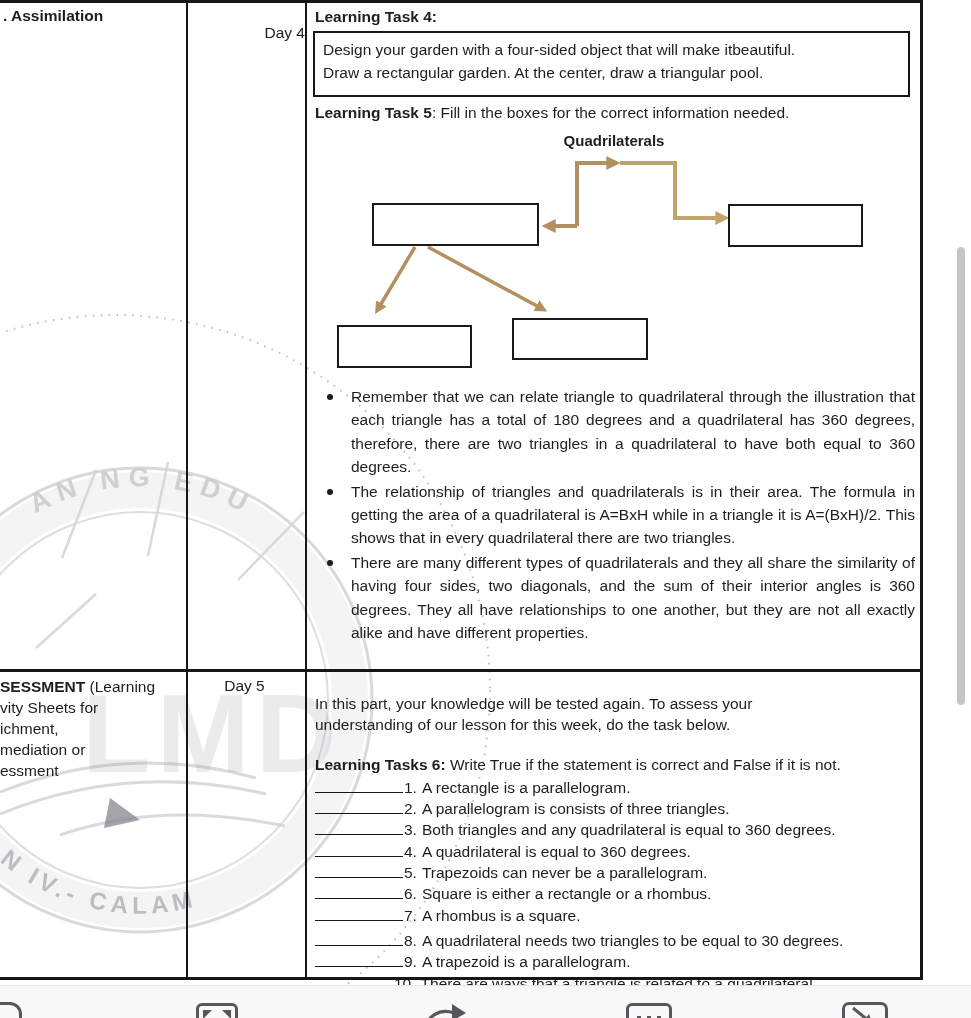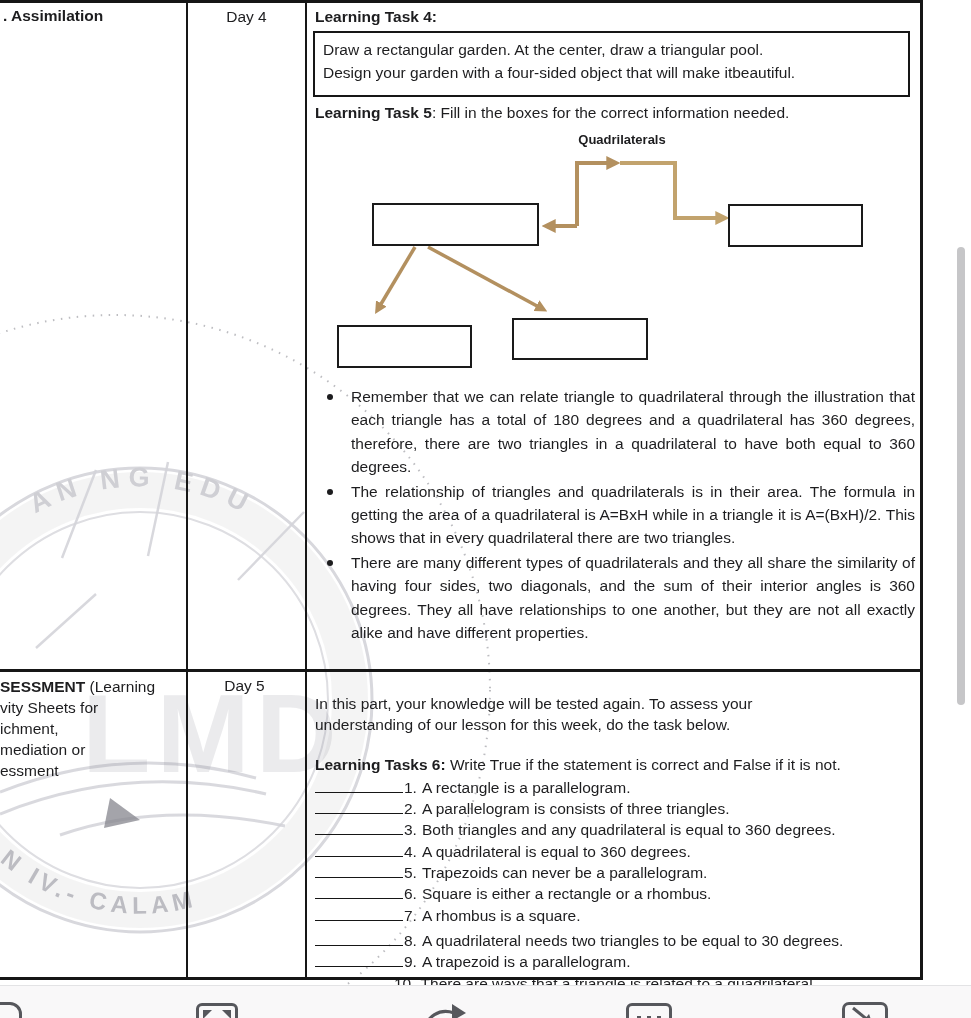--- a/index.html
+++ b/index.html
@@ -17,30 +17,30 @@
   .b-row{left:0;top:669px;width:922px;height:3px;}
   .b-c1{left:186px;top:0;width:2px;height:980px;}
   .b-c2{left:305px;top:0;width:2px;height:980px;}
   .b-right{left:920px;top:0;width:3px;height:980px;}
   
   .content{position:absolute;inset:0;z-index:2;padding-left:24px;}
   .abs{position:absolute;}
   .bold{font-weight:bold;}
   .nowrap{white-space:nowrap;}
   .cell-assim{left:3px;top:7px;font-weight:bold;}
-  .cell-day4{left:188px;top:8px;width:117px;text-align:center;}
+  .cell-day4{left:188px;top:24px;width:117px;text-align:right;}
   .cell-day5{left:186px;top:677px;width:117px;text-align:center;}
   .lt4-head{left:315px;top:8px;font-weight:bold;}
   .lt4-box{left:313px;top:31px;width:577px;height:52px;border:2px solid #161616;
            padding:5px 8px;line-height:23px;background:transparent;}
   .lt5-line{left:315px;top:104px;white-space:nowrap;}
   
   .diagram{left:307px;top:128px;width:614px;height:248px;}
-  .diagram-title{position:absolute;left:8px;top:4px;width:614px;text-align:center;
-                 font-weight:bold;font-size:13px;}
+  .diagram-title{position:absolute;left:0;top:4px;width:614px;text-align:center;
+                 font-weight:bold;font-size:15px;}
   .diagram svg{position:absolute;left:0;top:0;}
   
   .bullets{left:314px;top:385px;width:601px;}
   .bullet-item{position:relative;padding-left:37px;text-align:justify;
                line-height:23.4px;margin-bottom:1px;}
   .bullet-dot{position:absolute;left:13px;top:9px;width:6px;height:6px;
               border-radius:50%;background:#1c1c1e;}
   
   .cell-assess{left:0;top:676px;width:184px;line-height:21px;}
   .row2-col3{left:315px;top:677px;width:602px;line-height:21.3px;margin-top:16px;}
@@ -112,22 +112,22 @@
   <div class="border b-right"></div>
 
   <div class="content">
 
     <div class="abs cell-assim nowrap">. Assimilation</div>
     <div class="abs cell-day4">Day 4</div>
 
     <div class="abs lt4-head nowrap">Learning Task 4:</div>
 
     <div class="abs lt4-box">
+      <div class="nowrap">Design your garden with a four-sided object that will make itbeautiful.</div>
       <div class="nowrap">Draw a rectangular garden. At the center, draw a triangular pool.</div>
-      <div class="nowrap">Design your garden with a four-sided object that will make itbeautiful.</div>
     </div>
 
     <div class="abs lt5-line">
       <span class="bold">Learning Task 5</span><span>: Fill in the boxes for the correct information needed.</span>
     </div>
 
     <div class="abs diagram">
       <div class="diagram-title">Quadrilaterals</div>
       <svg width="614" height="248" viewBox="0 0 614 248">
         <defs>

